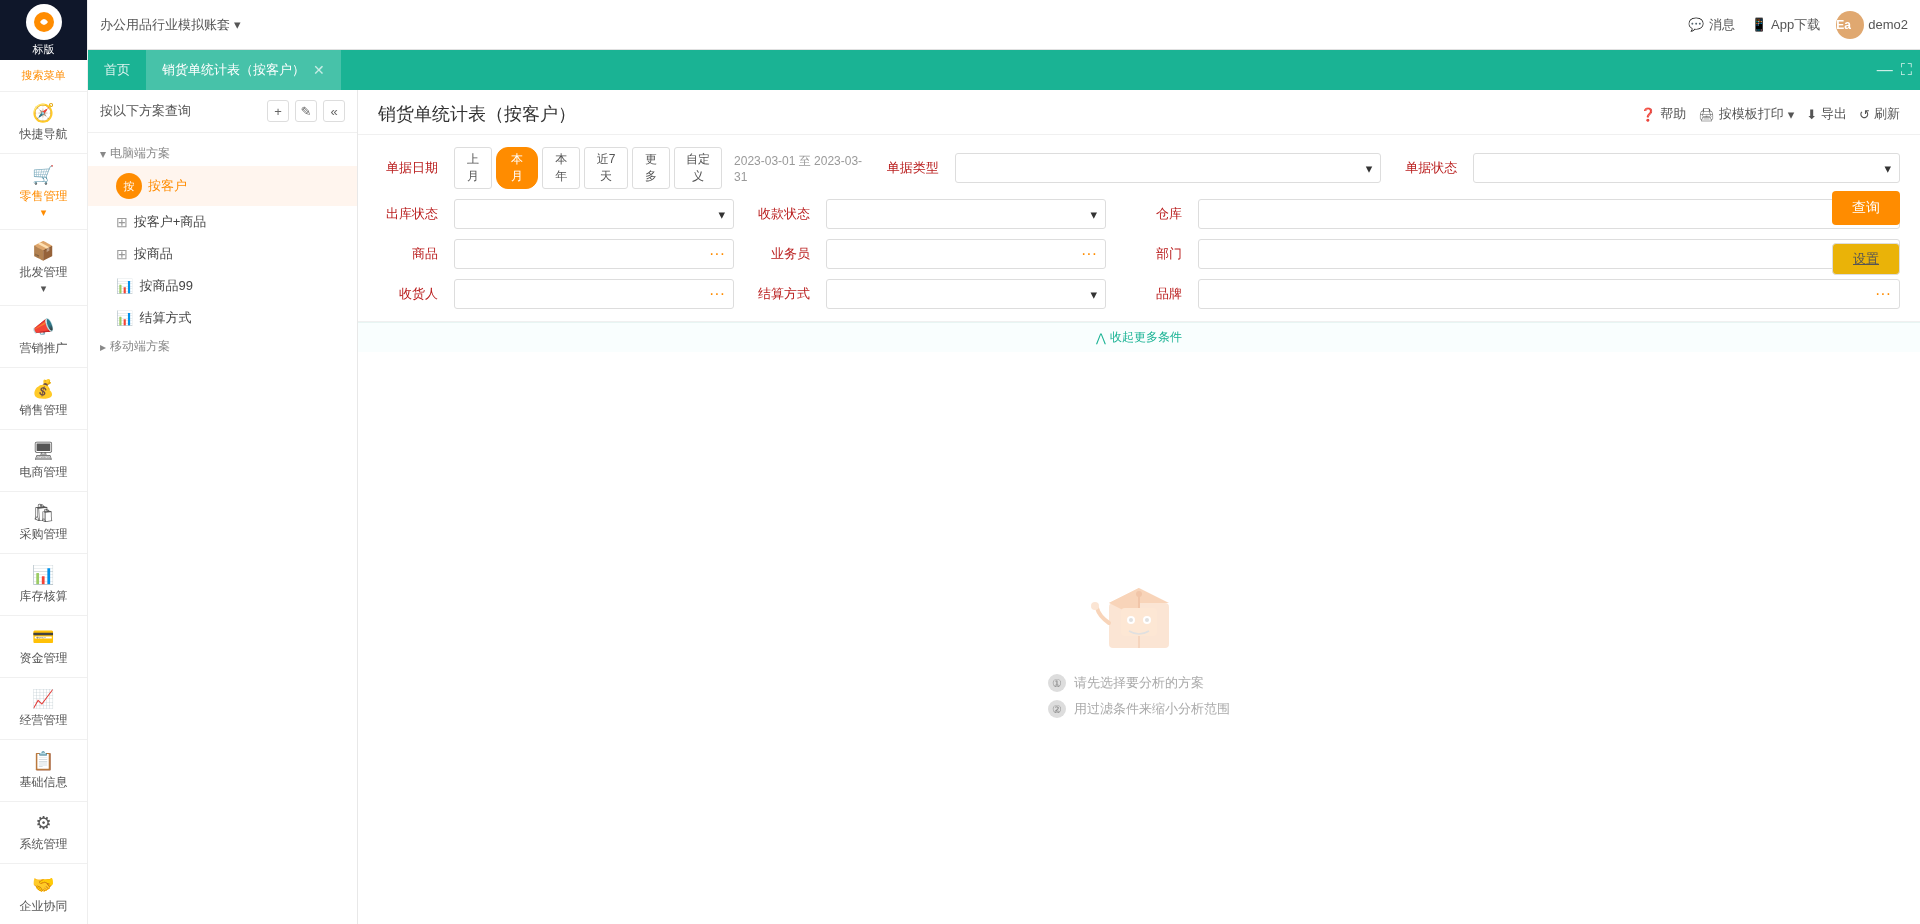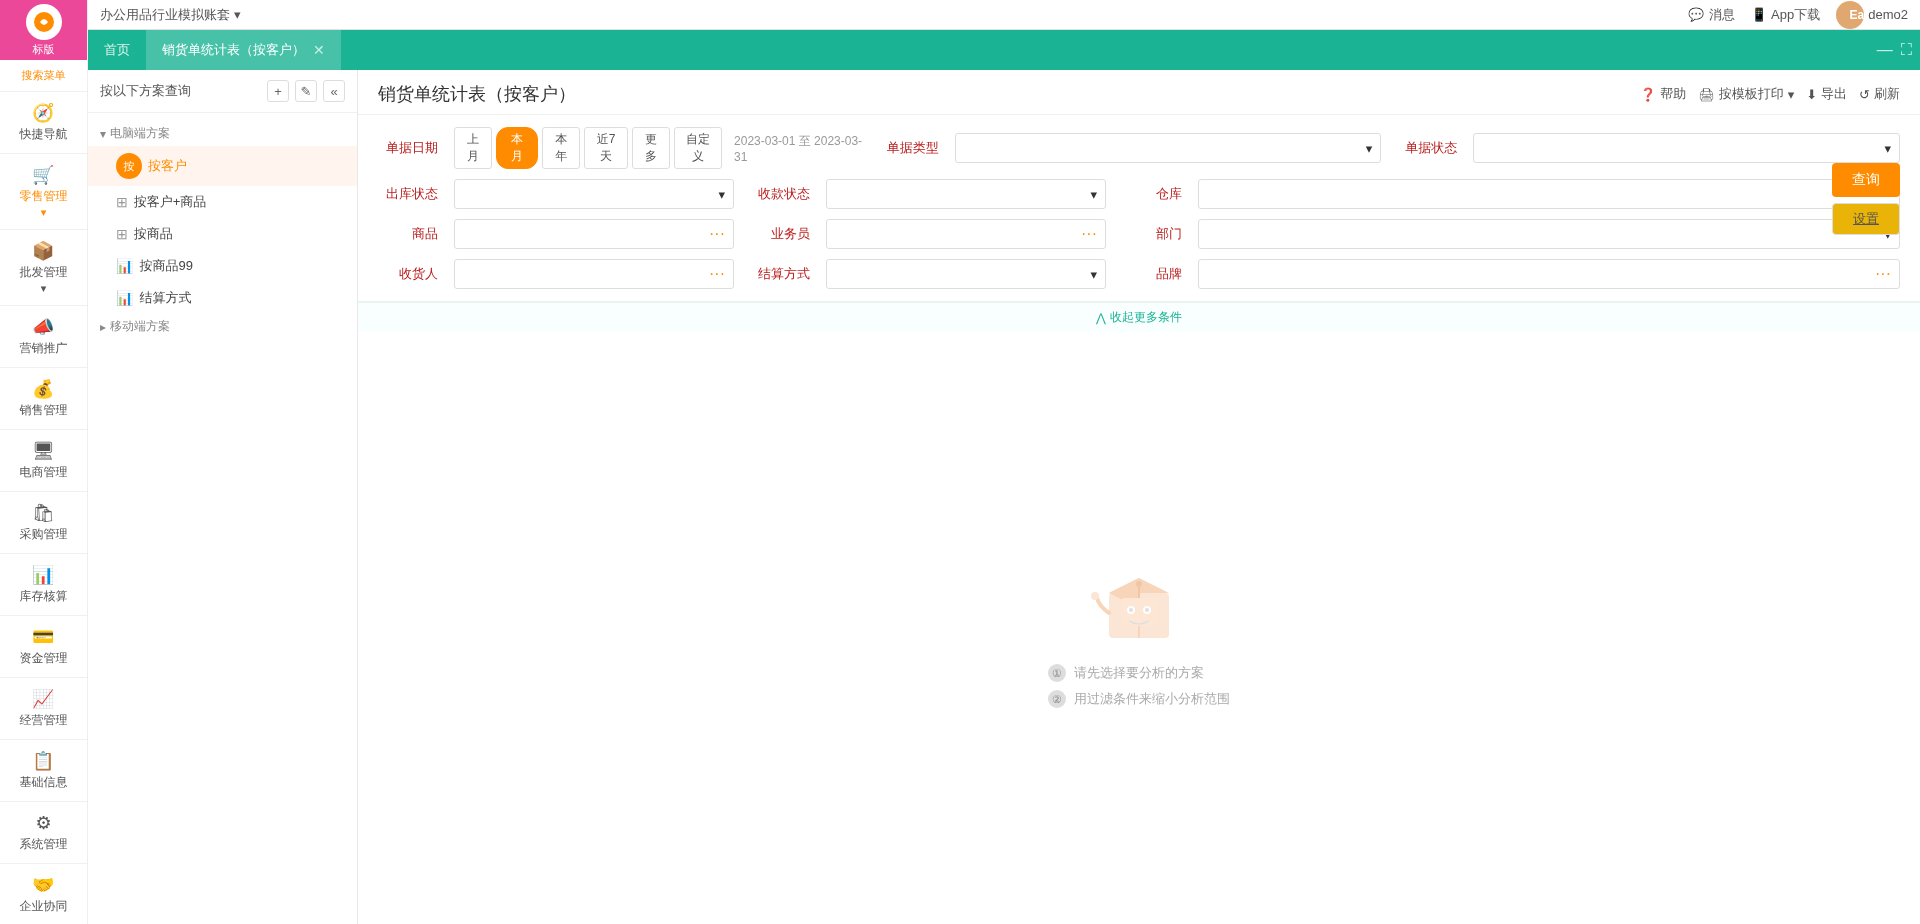--- a/index.html
+++ b/index.html
@@ -13,21 +13,21 @@
       flex-direction: column;
       align-items: center;
       border-right: 1px solid #eee;
       height: 100%;
       overflow-y: auto;
       flex-shrink: 0;
     }
     .sidebar-logo {
       width: 88px;
       height: 60px;
-      background: #ec4899;
+      background: #0f172a;
       display: flex;
       flex-direction: column;
       align-items: center;
       justify-content: center;
       color: #fff;
       font-size: 11px;
       flex-shrink: 0;
     }
     .sidebar-logo-icon {
       width: 36px;
@@ -58,21 +58,21 @@
     
     .main-area {
       flex: 1;
       display: flex;
       flex-direction: column;
       overflow: hidden;
     }
 
     
     .topbar {
-      height: 30px;
+      height: 50px;
       background: #fff;
       border-bottom: 1px solid #e0e0e0;
       display: flex;
       align-items: center;
       padding: 8px 12px;
       justify-content: space-between;
       flex-shrink: 0;
     }
     .topbar-left {
       display: flex;
@@ -100,21 +100,21 @@
       gap: 4px;
       cursor: pointer;
     }
     .avatar {
       width: 28px;
       height: 28px;
       border-radius: 50%;
       background: #e0a870;
       display: flex;
       align-items: center;
-      justify-content: flex-end;
+      justify-content: flex-start;
       color: #fff;
       font-size: 12px;
       font-weight: bold;
     }
 
     
     .tabbar {
       height: 40px;
       background: #1ab394;
       display: flex;
@@ -722,21 +722,21 @@
               <span class="dots">···</span>
             </div>
           </div>
         </div>
 
         <div class="collapse-btn">
           <span>⋀</span>
           <span>收起更多条件</span>
         </div>
 
-        <div style="position: absolute; right: 20px; top: 48px; display: flex; flex-direction: column; gap: 6px; z-index: 10;">
+        <div style="position: absolute; right: 20px; top: 56px; display: flex; flex-direction: column; gap: 18px; z-index: 10;">
           <button class="btn-query">查询</button>
           <button class="btn-settings">设置</button>
         </div>
 
         <div class="empty-state">
           <svg class="empty-state-icon" viewBox="0 0 120 100">
 
             <g opacity="0.6">
               <rect x="30" y="45" width="60" height="45" rx="4" fill="#f9d4b8"></rect>
               <polygon points="30,45 60,30 90,45" fill="#f4b98b"></polygon>

